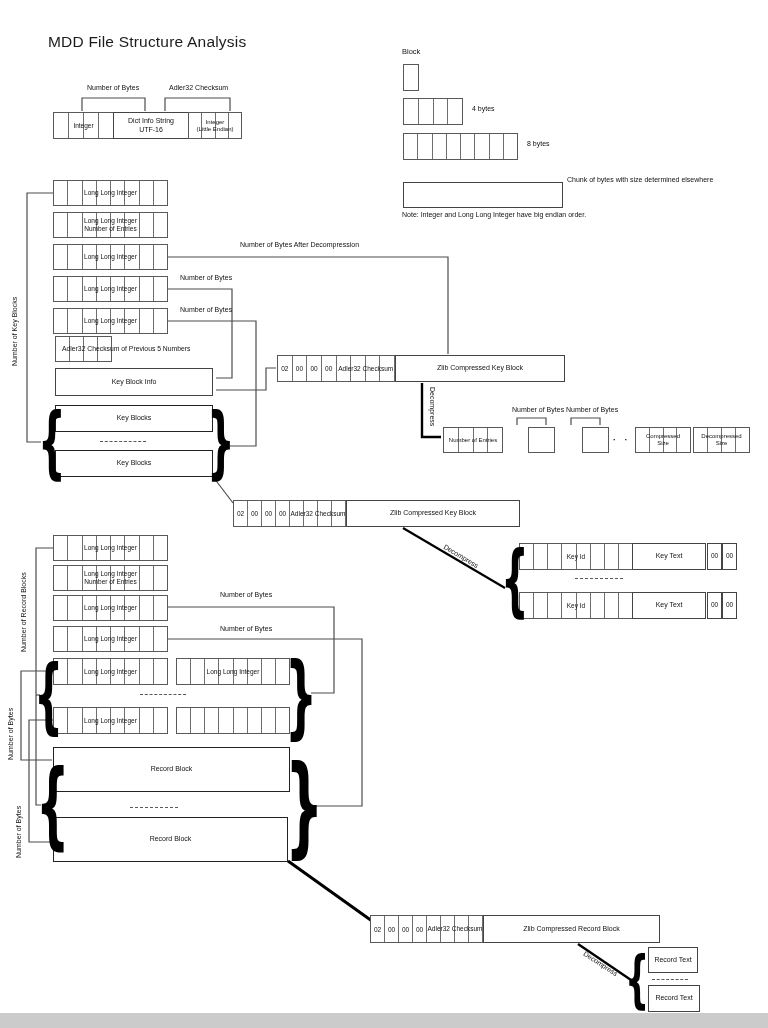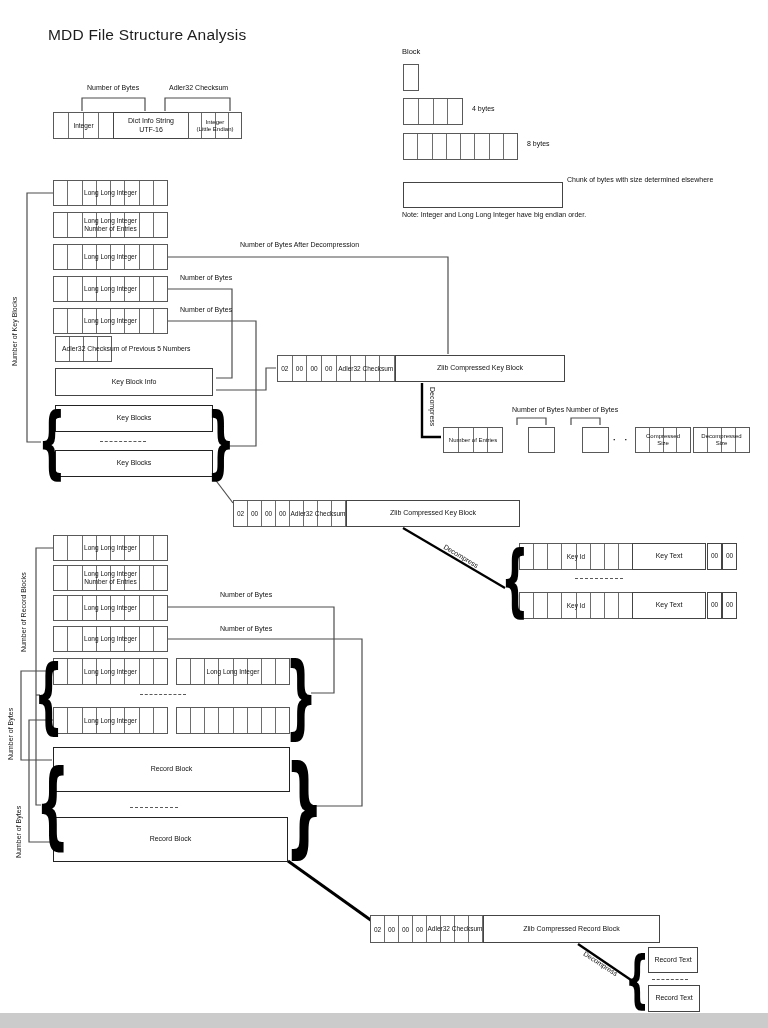--- a/index.html
+++ b/index.html
@@ -57,21 +57,21 @@
       <path d="M168,639 H362 V806 H313"></path>
     </g>
     <g stroke="#000" fill="none">
       <path d="M422,383 V437 H441" stroke-width="2.4"></path>
       <path d="M403,528 L505,588" stroke-width="2.2"></path>
       <path d="M288,861 L372,921" stroke-width="3"></path>
       <path d="M578,944 L631,980" stroke-width="2.4"></path>
     </g>
   </svg>
 
-  <div class="title" style="left:48px; top:26px;">MDD File Structure Analysis</div>
+  <div class="title" style="left:48px; top:33px;">MDD File Structure Analysis</div>
 
   <div class="lbl" style="left:87px; top:84px;">Number of Bytes</div>
   <div class="lbl" style="left:169px; top:84px;">Adler32 Checksum</div>
   <div class="cells" style="left:53px; top:112px; width:61px; height:27px;">
     <span class="txt">Integer</span>
   <i></i>
       <i></i>
       <i></i>
       <i></i>
     </div>

